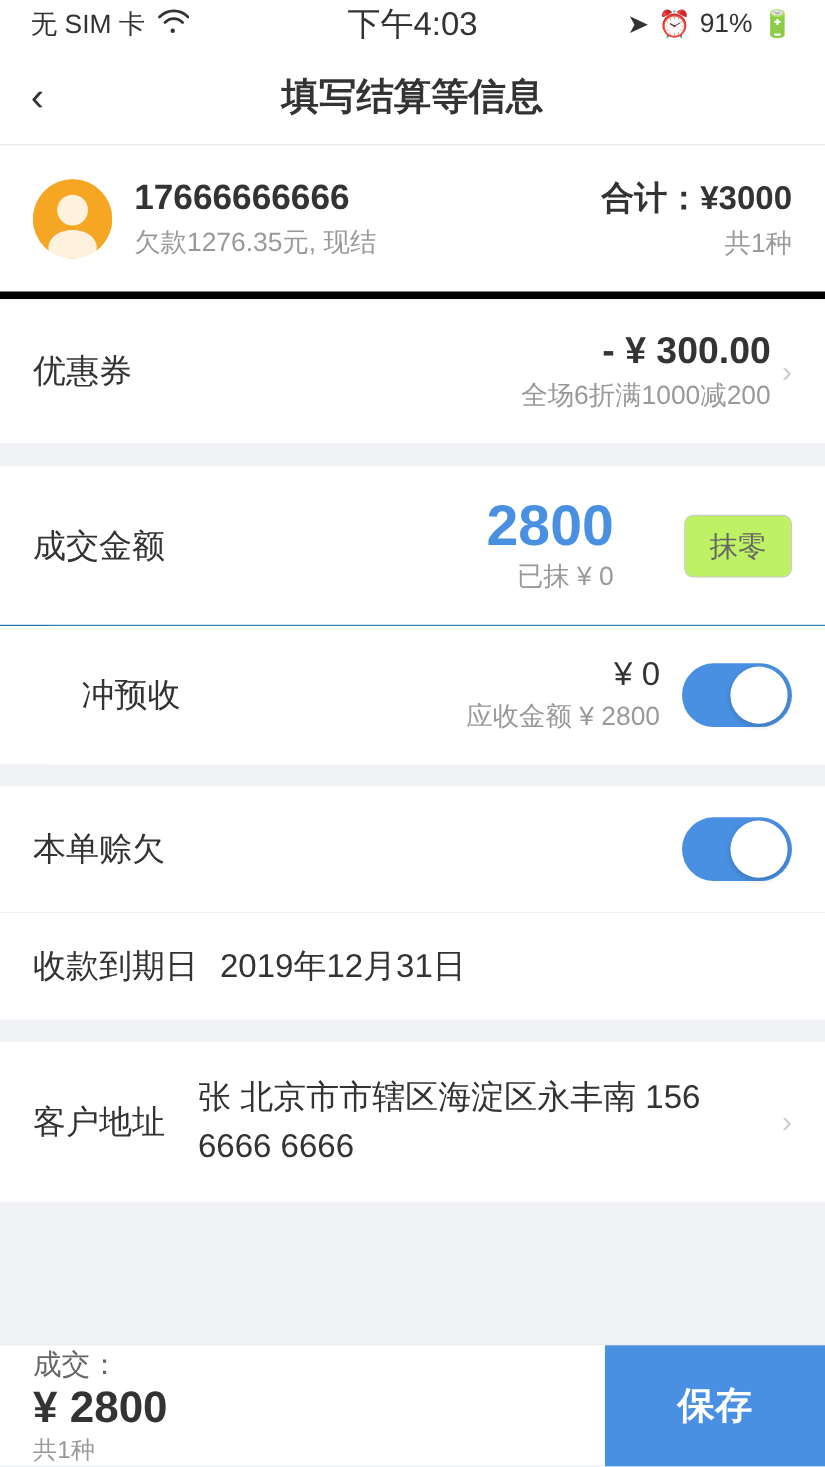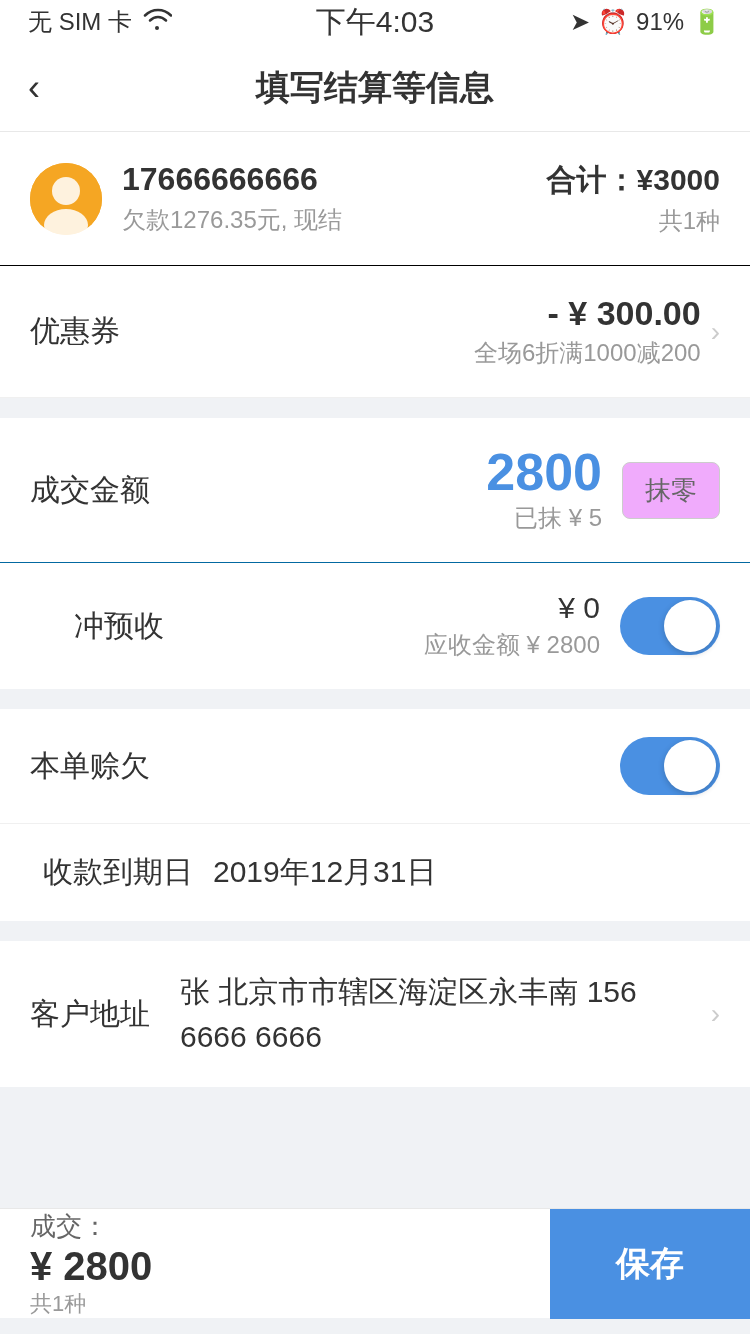--- a/index.html
+++ b/index.html
@@ -74,21 +74,21 @@
       padding-bottom: 120px;
     }
 
     
     .customer-card {
       background: #fff;
       padding: 28px 30px;
       display: flex;
       align-items: center;
       justify-content: space-between;
-      border-bottom: 1px solid #000000;
+      border-bottom: 7px solid #000000;
     }
     .customer-left {
       display: flex;
       align-items: center;
       gap: 20px;
     }
     .avatar {
       width: 72px;
       height: 72px;
       border-radius: 50%;
@@ -200,23 +200,24 @@
       font-size: 24px;
       color: #999;
       margin-top: 4px;
     }
     .round-btn {
       border: 1.5px solid #ccc;
       border-radius: 8px;
       padding: 10px 22px;
       font-size: 26px;
       color: #666;
-      background: #f0abfc;
+      background: #bef264;
       cursor: pointer;
       white-space: nowrap;
+      margin-left: 44px;
     }
 
     
     .precollect-row {
       padding: 28px 30px;
       display: flex;
       align-items: center;
       justify-content: space-between;
       background: #fff;
       margin-left: 44px;
@@ -272,21 +273,21 @@
       justify-content: space-between;
       background: #fff;
     }
     .bad-debt-label {
       font-size: 30px;
       color: #333;
     }
 
     
     .date-row {
-      padding: 28px 43px;
+      padding: 28px 30px;
       display: flex;
       align-items: center;
       background: #fff;
       gap: 20px;
       border-top: 1px solid #f0f0f0;
     }
     .date-label {
       font-size: 30px;
       color: #333;
       white-space: nowrap;
@@ -333,21 +334,21 @@
     .address-value {
       font-size: 30px;
       color: #333;
       flex: 1;
       line-height: 1.5;
     }
 
     
     .bottom-bar {
       position: fixed;
-      bottom: 16px;
+      bottom: 2px;
       width: 750px;
       height: 110px;
       background: #fff;
       display: flex;
       align-items: center;
       border-top: 1px solid #e8e8e8;
     }
     .bottom-info {
       padding: 0 30px;
       flex: 1;
@@ -458,21 +459,21 @@
   </div>
 
   <div class="section-gap"></div>
 
   <div class="amount-section">
     <div class="amount-row">
       <div class="amount-label">成交金额</div>
       <div class="amount-right">
         <div class="amount-value-wrap">
           <div class="amount-value">2800</div>
-          <div class="amount-sub">已抹  ¥ 5</div>
+          <div class="amount-sub">已抹  ¥ 0</div>
         </div>
         <button class="round-btn">抹零</button>
       </div>
     </div>
 
     <div class="precollect-row">
       <div class="precollect-label">冲预收</div>
       <div class="precollect-right">
         <div class="precollect-values">
           <div class="precollect-amount">¥ 0</div>

